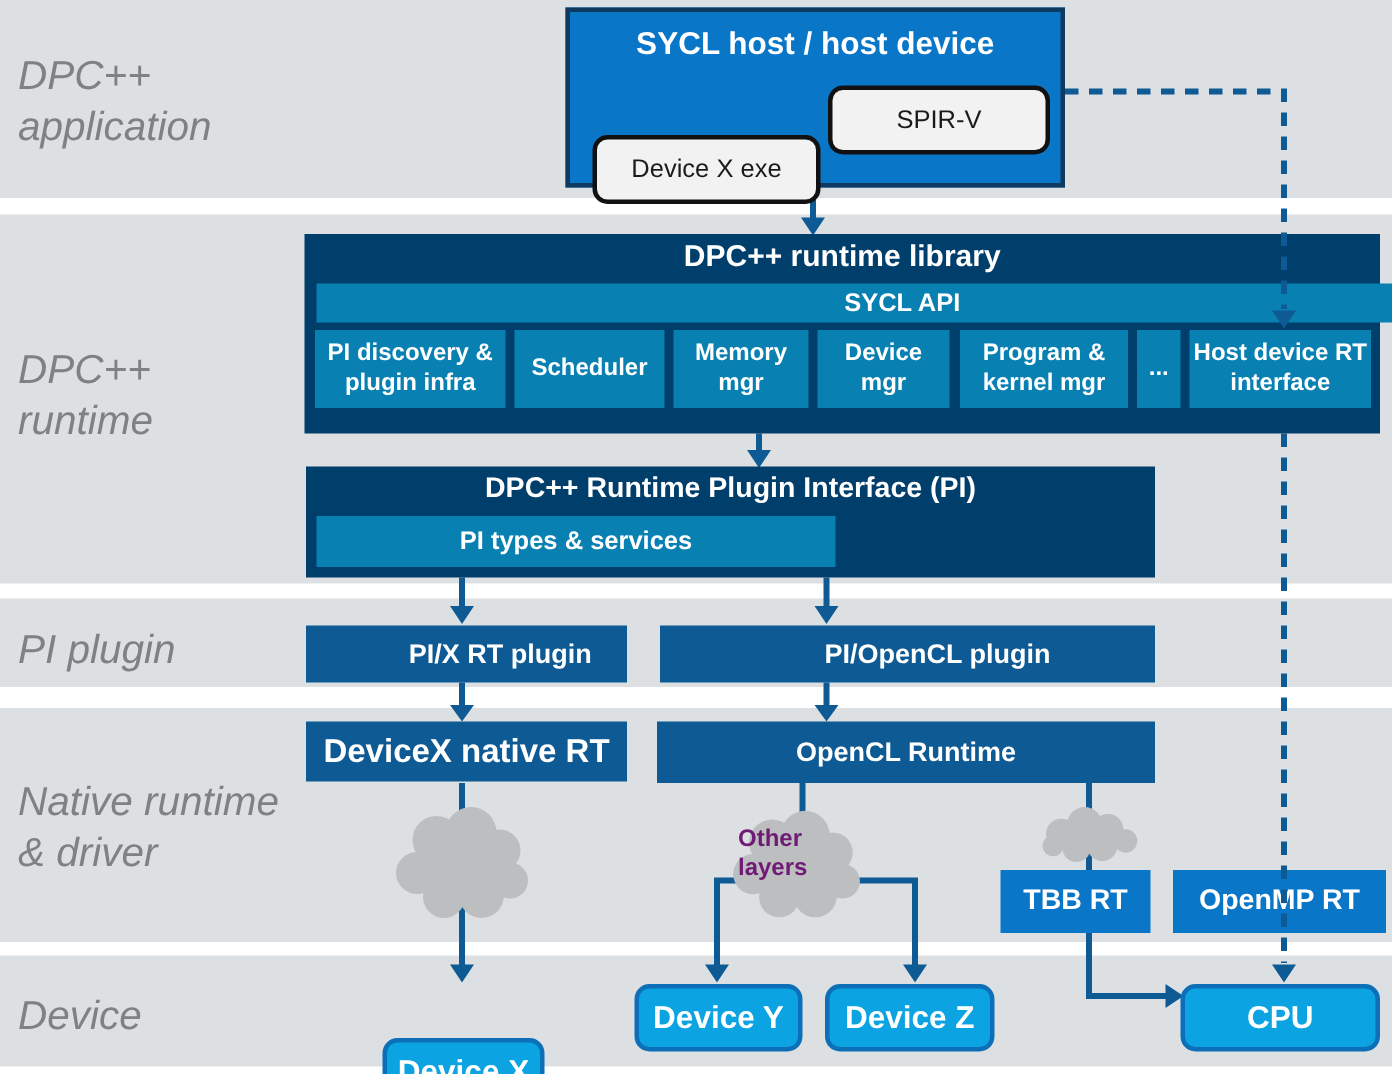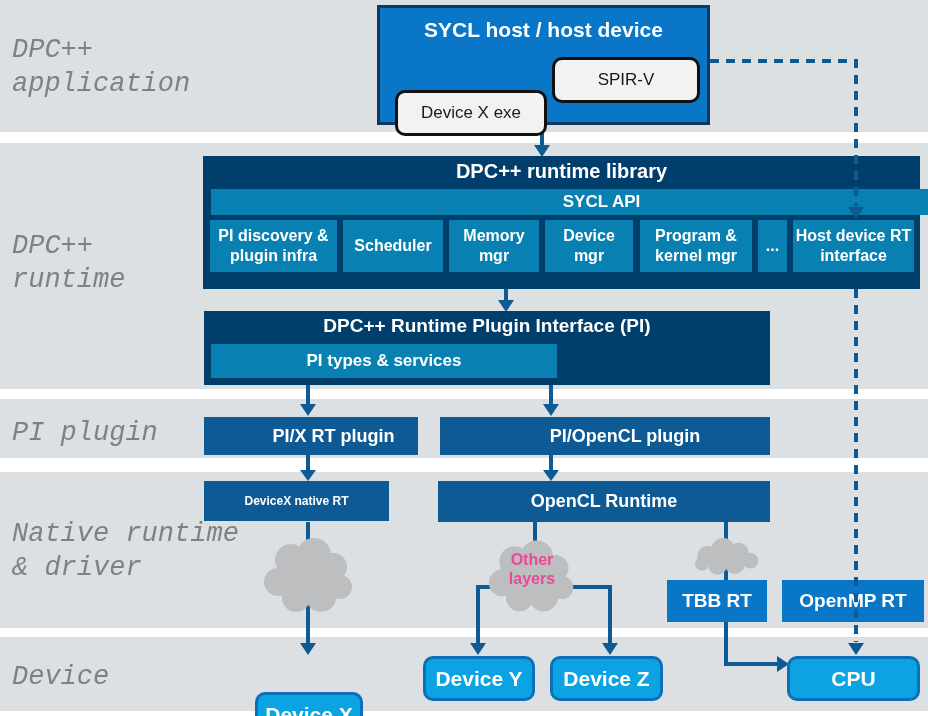--- a/index.html
+++ b/index.html
@@ -1,36 +1,36 @@
 <!DOCTYPE html>
 <html style="--band: #dde0e3; --navy: #003e6b; --teal: #0980b2; --mid-blue: #0e5a94; --bright-blue: #0a76c8; --cyan: #0ba3e2; --cyan-border: #0c6fb7; --arrow: #0e5a94; --cloud: #bcbec0; --side-label: #7f8184; --chip-bg: #f2f2f2; --chip-border: #111111; --box-border-dark: #0e3a5f;"><head>
 <meta charset="utf-8">
 <style>
   html,body{margin:0;padding:0;background:#ffffff;}
   .stage{position:relative;width:928px;height:716px;background:#ffffff;overflow:hidden;
          font-family:"Liberation Sans","DejaVu Sans",sans-serif;}
   .band{position:absolute;left:0;width:928px;background:var(--band);}
   .side-label{position:absolute;color:var(--side-label);font-style:italic;
-              font-size:27px;line-height:34px;font-weight:400;font-family:Liberation Mono, monospace;}
+              font-size:27px;line-height:34px;font-weight:400;}
   .box{position:absolute;box-sizing:border-box;display:flex;align-items:center;
        justify-content:center;text-align:center;color:#fff;}
   .navy{background:var(--navy);}
   .teal{background:var(--teal);}
   .mid{background:var(--mid-blue);}
   .bright{background:var(--bright-blue);}
   .cyanbox{background:var(--cyan);border:3px solid var(--cyan-border);border-radius:10px;
            font-size:21px;font-weight:700;}
   .chip{position:absolute;box-sizing:border-box;background:var(--chip-bg);
         border:3px solid var(--chip-border);border-radius:10px;display:flex;
         align-items:center;justify-content:center;font-size:17px;color:#1a1a1a;}
   .comp{font-size:16px;font-weight:700;line-height:1.25;padding:2px;}
   svg.layer{position:absolute;left:0;top:0;pointer-events:none;}
   .cloud{position:absolute;}
-  .cloud-text{position:absolute;color:#ec4899;font-weight:700;font-size:16px;
-              line-height:19px;text-align:center;}
+  .cloud-text{position:absolute;color:#701a75;font-weight:700;font-size:16px;
+              line-height:19px;}
 </style>
 </head>
 <body>
 
 <div class="stage">
 
   <div class="band" style="top:0;height:132px;"></div>
   <div class="band" style="top:143px;height:246px;"></div>
   <div class="band" style="top:399px;height:59px;"></div>
   <div class="band" style="top:472px;height:156px;"></div>
@@ -102,21 +102,21 @@
   <div class="box teal comp" style="left:793px;top:220px;width:121px;height:52px;">Host device RT interface</div>
 
   <div class="box navy" style="left:204px;top:311px;width:566px;height:74px;align-items:flex-start;">
     <div style="margin-top:4px;font-size:19px;font-weight:700;">DPC++ Runtime Plugin Interface (PI)</div>
   </div>
   <div class="box teal" style="left:211px;top:344px;width:346px;height:34px;font-size:17px;font-weight:700;">PI types &amp; services</div>
 
   <div class="box mid" style="left:204px;top:417px;width:214px;height:38px;font-size:18px;font-weight:700;padding-left:45px;">PI/X RT plugin</div>
   <div class="box mid" style="left:440px;top:417px;width:330px;height:38px;font-size:18px;font-weight:700;padding-left:40px;">PI/OpenCL plugin</div>
 
-  <div class="box mid" style="left:204px;top:481px;width:185px;height:40px;font-size:12px;font-weight:700;">DeviceX native RT</div>
+  <div class="box mid" style="left:204px;top:481px;width:214px;height:40px;font-size:22px;font-weight:700;">DeviceX native RT</div>
   <div class="box mid" style="left:438px;top:481px;width:332px;height:41px;font-size:18px;font-weight:700;">OpenCL Runtime</div>
 
   <svg class="cloud" style="left:258px;top:536px;" width="102" height="80" viewBox="0 0 100 80">
     <g fill="#bcbec0">
       <circle cx="32" cy="24" r="16"></circle>
         <circle cx="55" cy="19" r="17"></circle>
         <circle cx="74" cy="31" r="14"></circle>
       <circle cx="81" cy="51" r="12"></circle>
         <circle cx="62" cy="61" r="15"></circle>
         <circle cx="37" cy="62" r="14"></circle>

